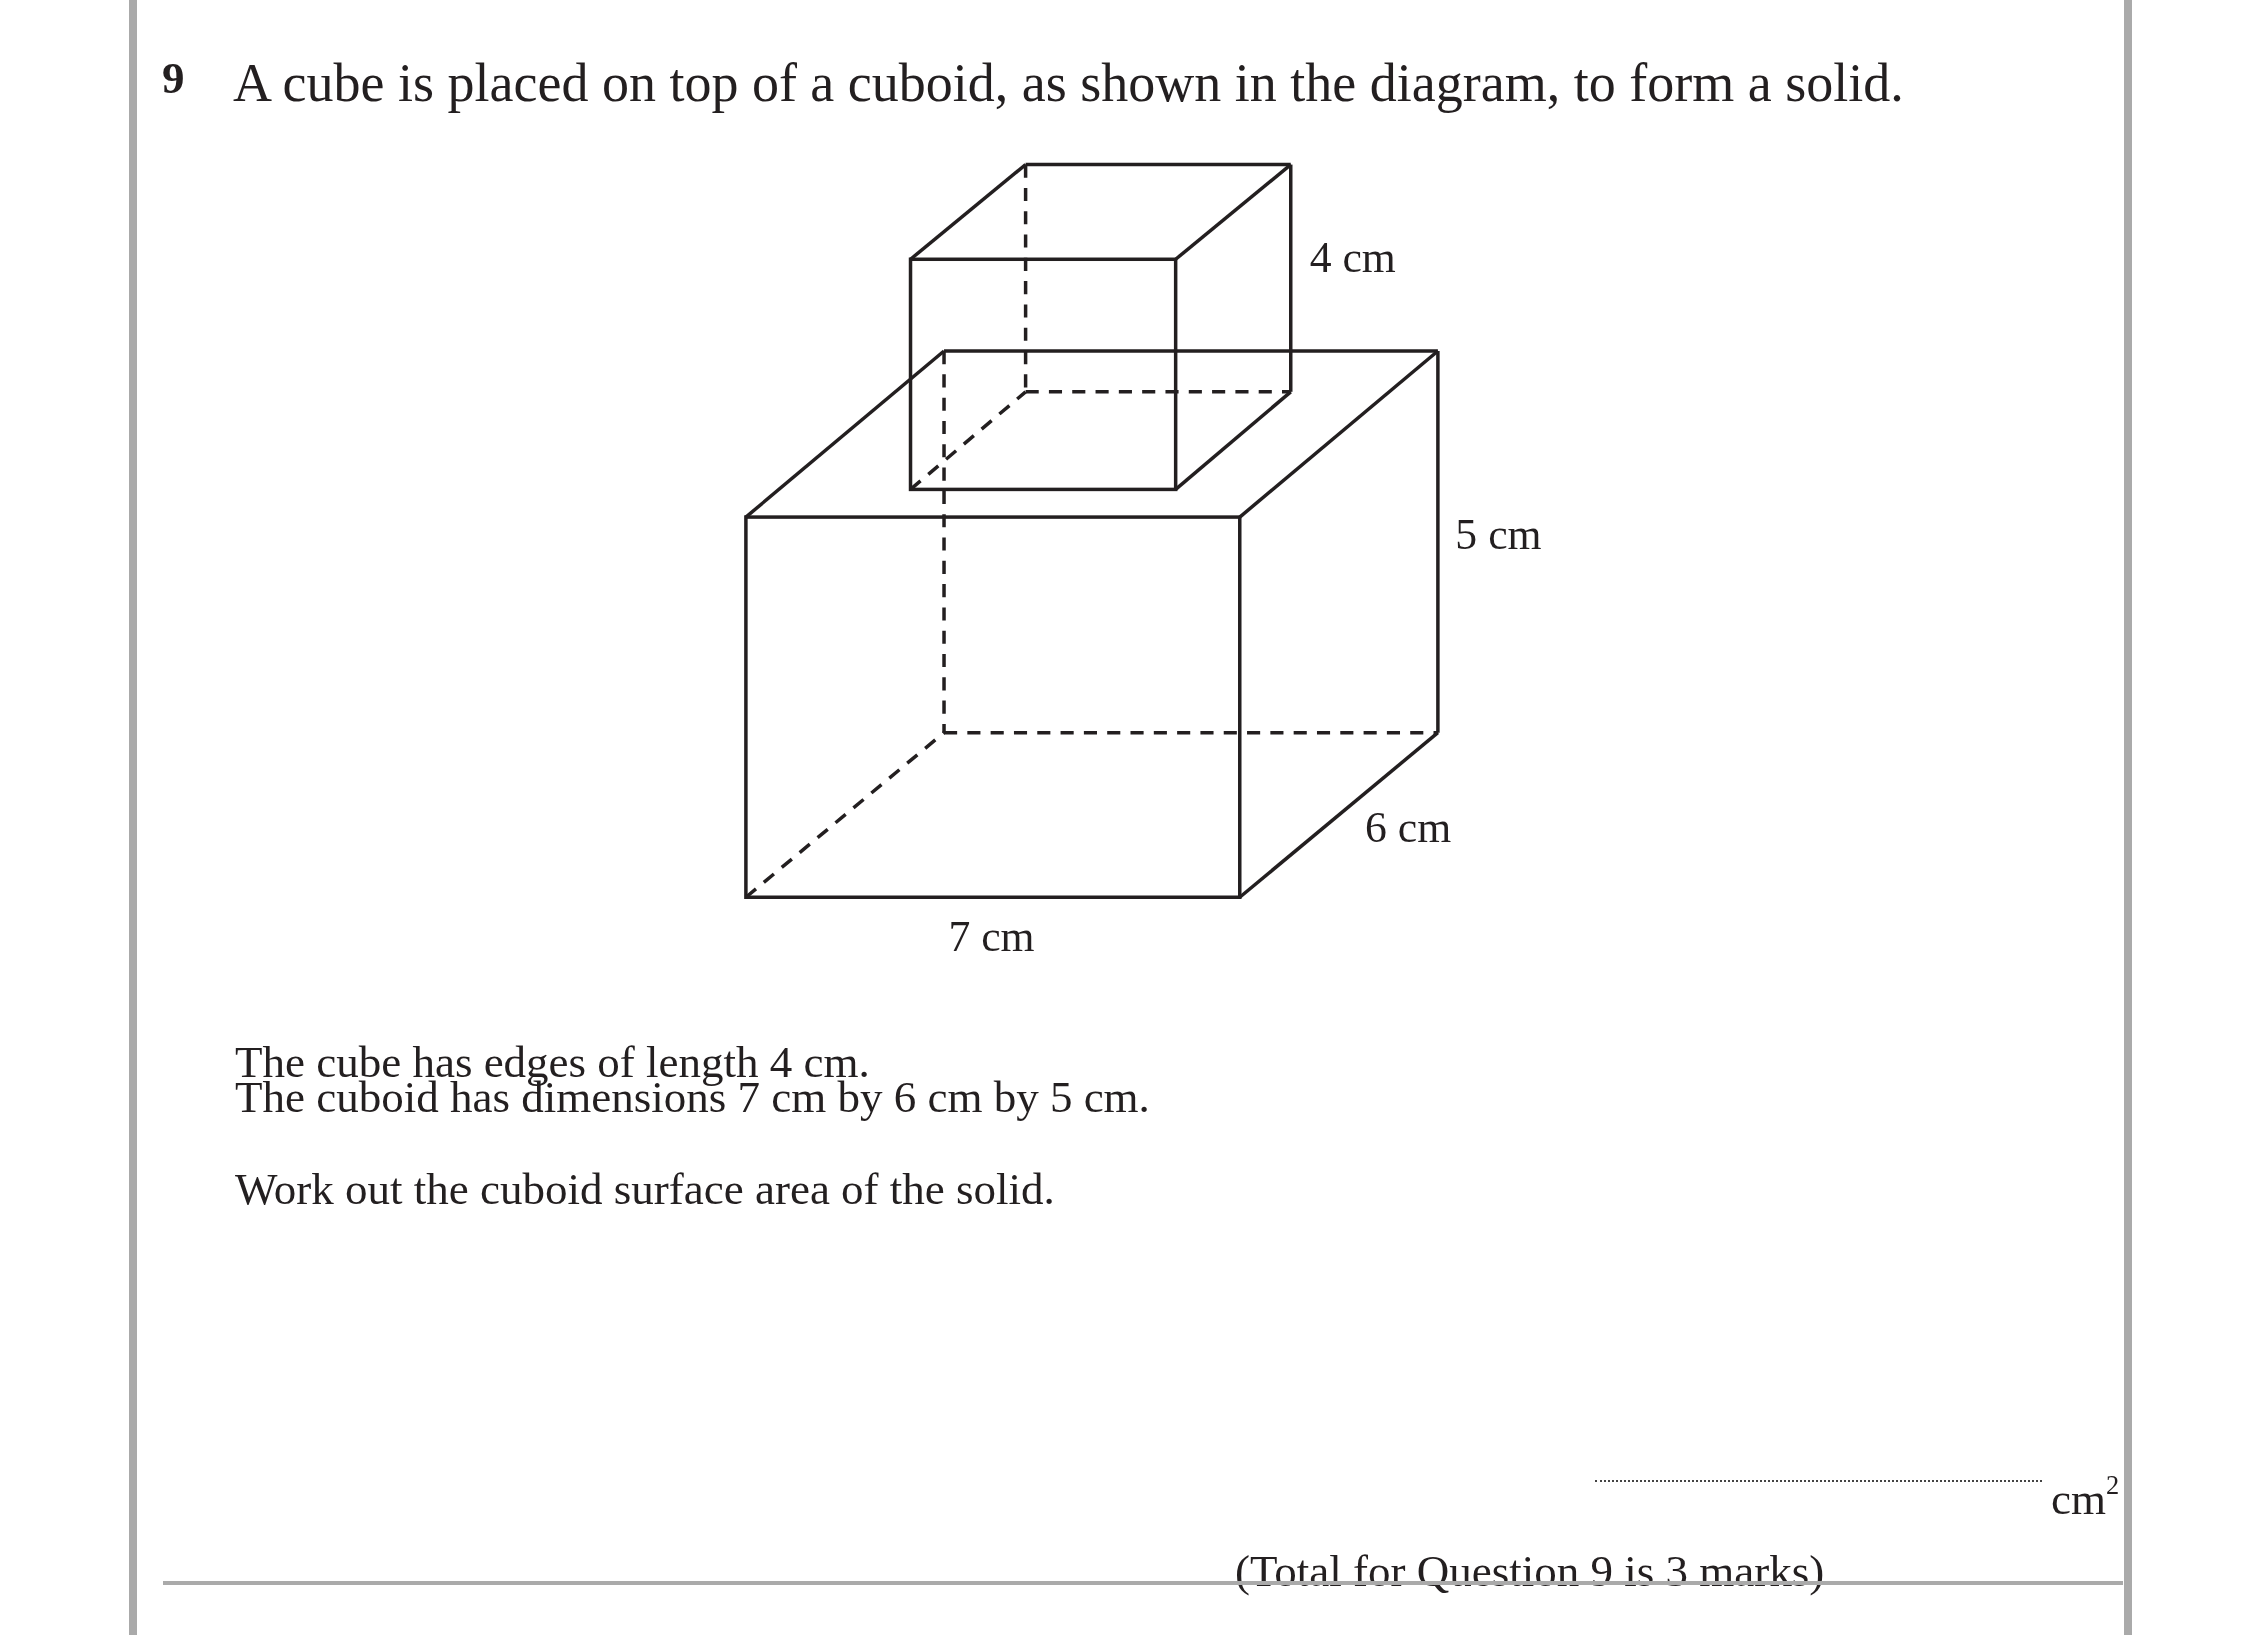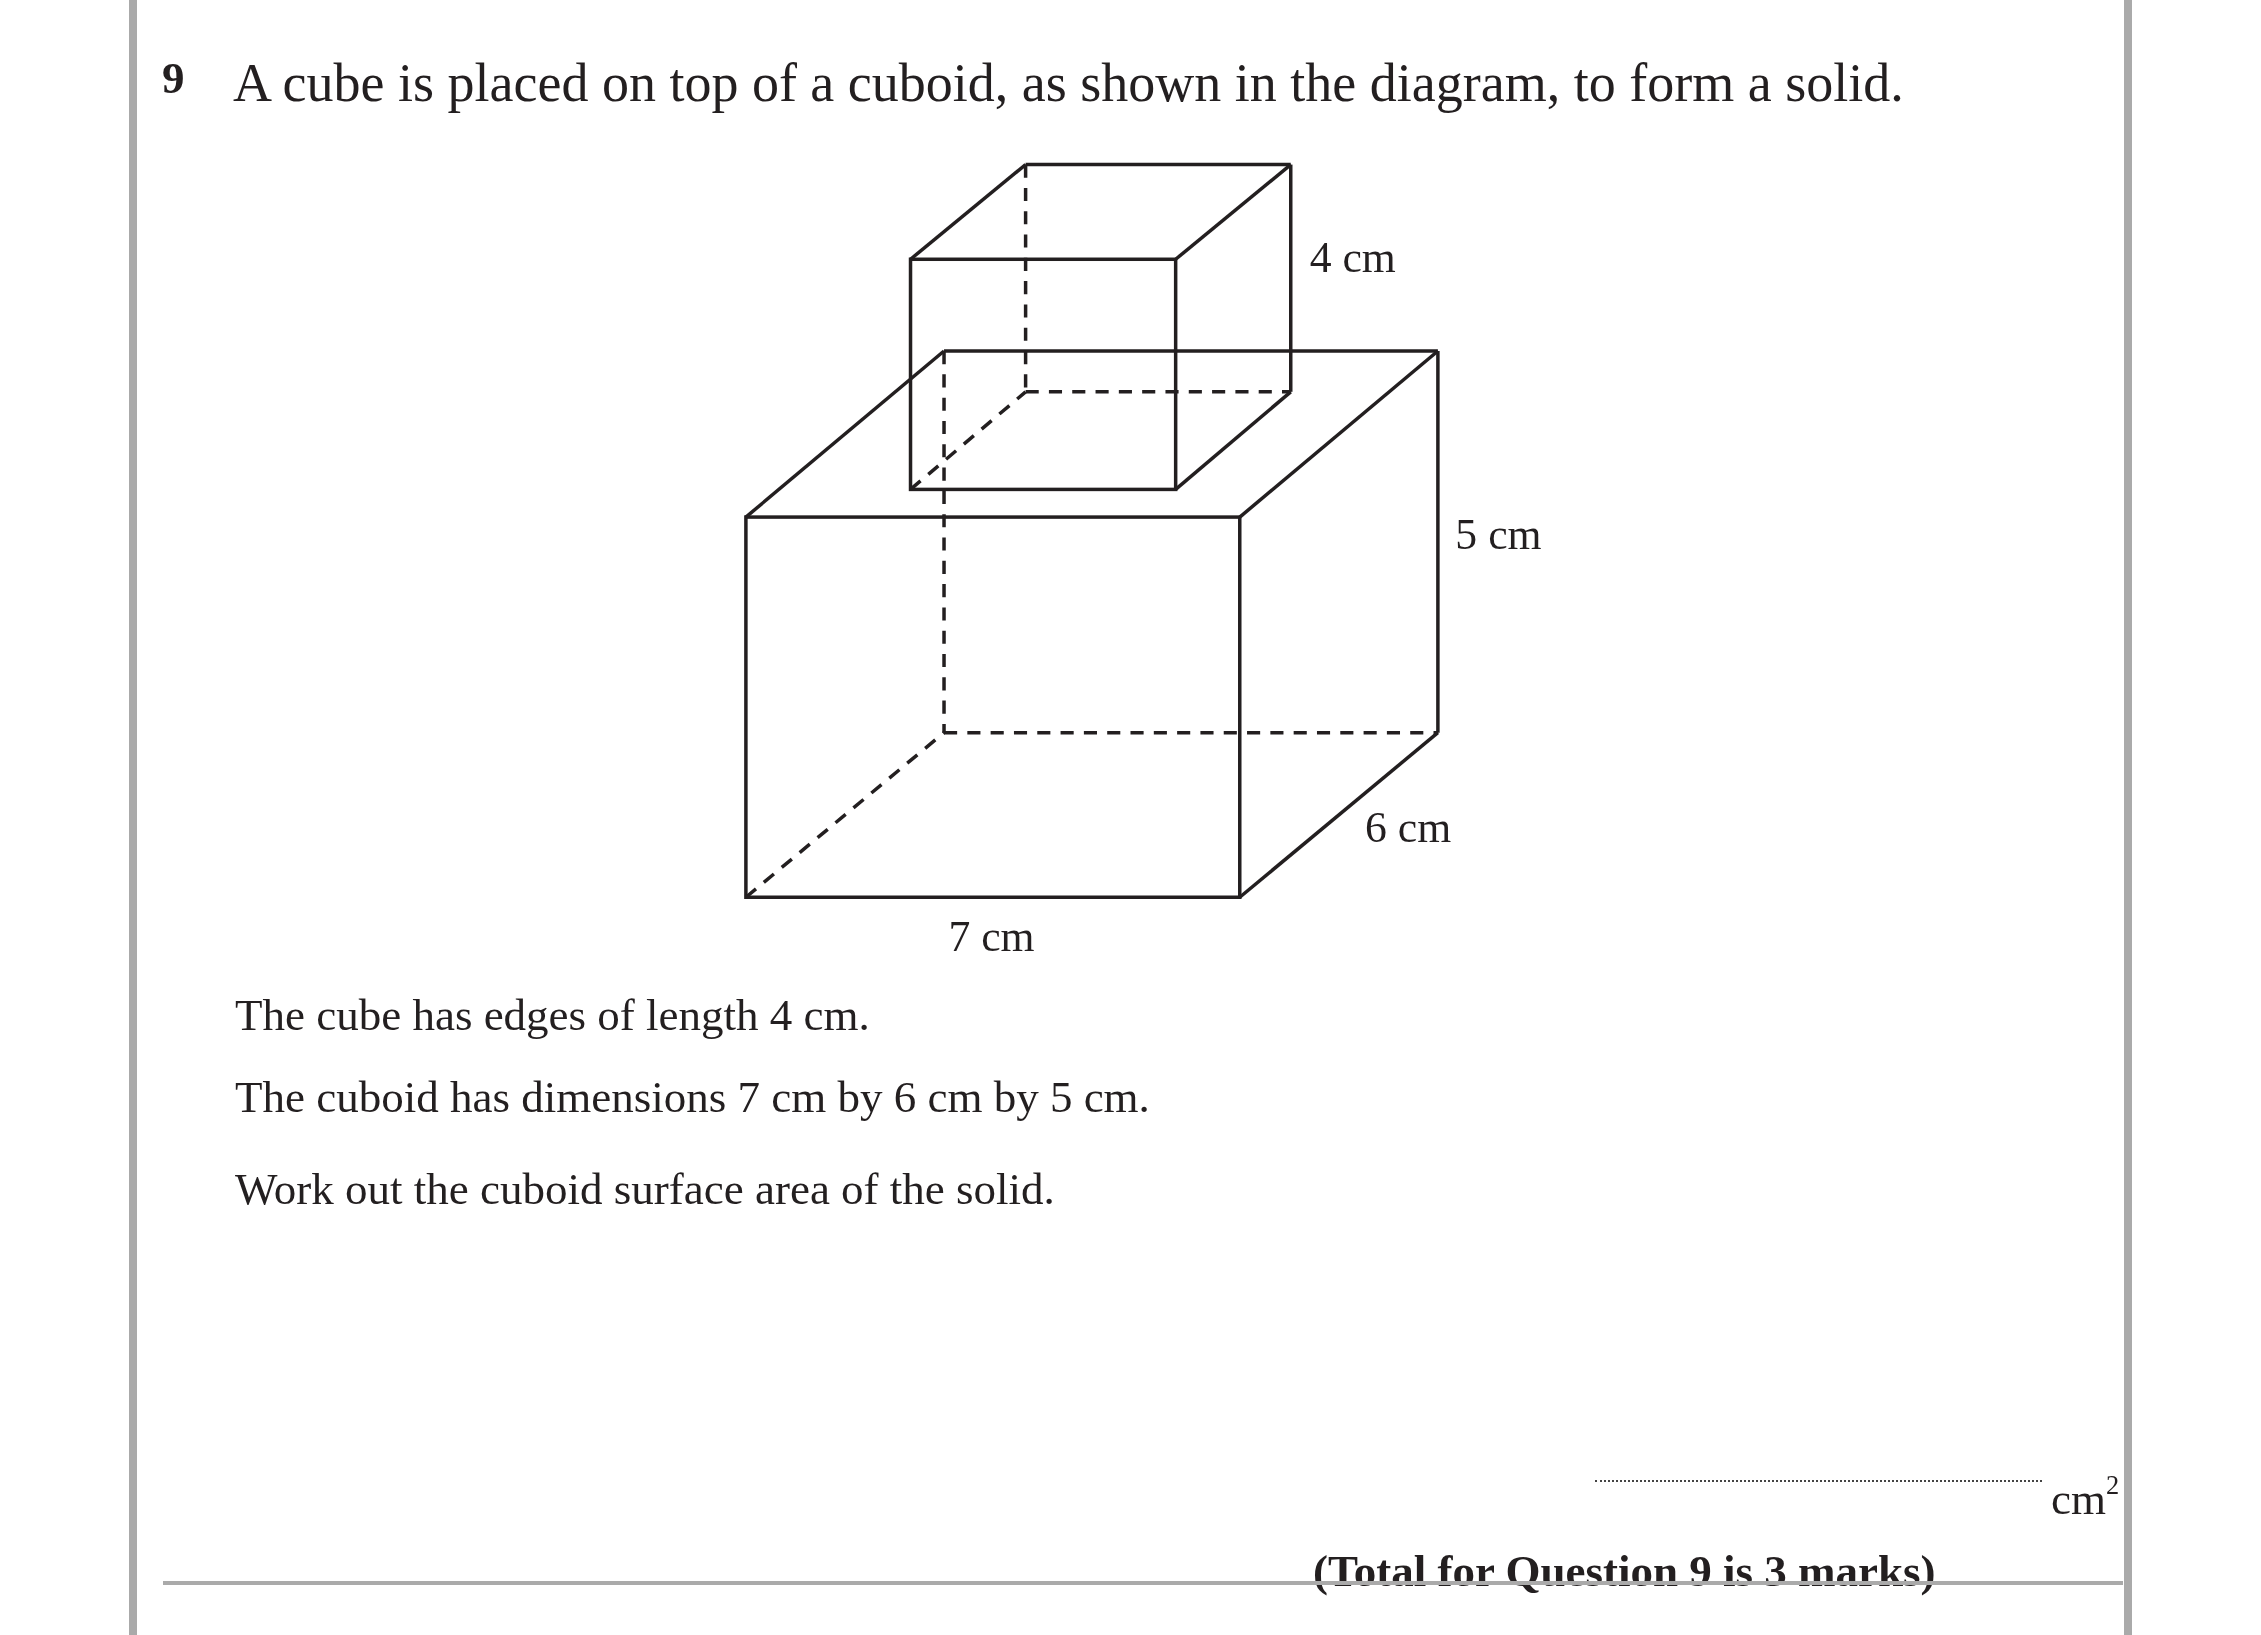--- a/index.html
+++ b/index.html
@@ -8,21 +8,21 @@
   .border-left { position:absolute; left:129px; top:0; width:8.2px; height:1635px; background:#aaaaaa; }
   .border-right { position:absolute; left:2124px; top:0; width:8.2px; height:1635px; background:#aaaaaa; }
   .rule-bottom { position:absolute; left:163px; top:1581px; width:1960px; height:4.1px; background:#aaaaaa; }
   .qnum { position:absolute; left:162px; top:56px; font-weight:bold; font-size:45px; line-height:1; }
   .qtext { position:absolute; left:233px; top:56px; font-size:54px; line-height:1; white-space:nowrap; }
   .diagram { position:absolute; left:0; top:0; width:2261px; height:1635px; }
   .para { position:absolute; left:235px; font-size:45px; line-height:1; white-space:nowrap; }
   .answer-dots { position:absolute; left:1595px; top:1480px; width:447px; border-bottom:2.7px dotted #444; height:0; }
   .answer-unit { position:absolute; left:2051px; top:1446px; font-size:45px; line-height:1; white-space:nowrap;margin-top:30px; }
   .answer-unit sup { font-size:26.4px; position:relative; top:-3.6px; }
-  .total { position:absolute; left:1313px; top:1549px; font-size:45px; font-weight:bold; line-height:1; white-space:nowrap;text-align:right; }
+  .total { position:absolute; left:1235px; top:1549px; font-size:45px; font-weight:normal; line-height:1; white-space:nowrap;text-align:right; }
 </style>
 </head>
 <body>
 
 <div class="border-left"></div>
 <div class="border-right"></div>
 
 <div class="qnum">9</div>
 <div class="qtext">A cube is placed on top of a cuboid, as shown in the diagram, to form a solid.</div>
 
@@ -60,21 +60,21 @@
     </g>
   </g>
   <g font-family="Liberation Serif, DejaVu Serif, serif" font-size="30" fill="#231f20">
     <text x="899" y="187">4 cm</text>
     <text x="999" y="377">5 cm</text>
     <text x="937" y="578">6 cm</text>
     <text x="651" y="653">7 cm</text>
   </g>
 </svg>
 
-<div class="para" style="top:993px;">The cube has edges of length 4 cm.</div>
+<div class="para" style="top:1040px;">The cube has edges of length 4 cm.</div>
 <div class="para" style="top:1075px;">The cuboid has dimensions 7 cm by 6 cm by 5 cm.</div>
 <div class="para" style="top:1167px;">Work out the cuboid surface area of the solid.</div>
 
 <div class="answer-dots"></div>
 <div class="answer-unit"><span>cm</span><sup>2</sup></div>
 
 <div class="total">(Total for Question 9 is 3 marks)</div>
 <div class="rule-bottom"></div>
 
 

